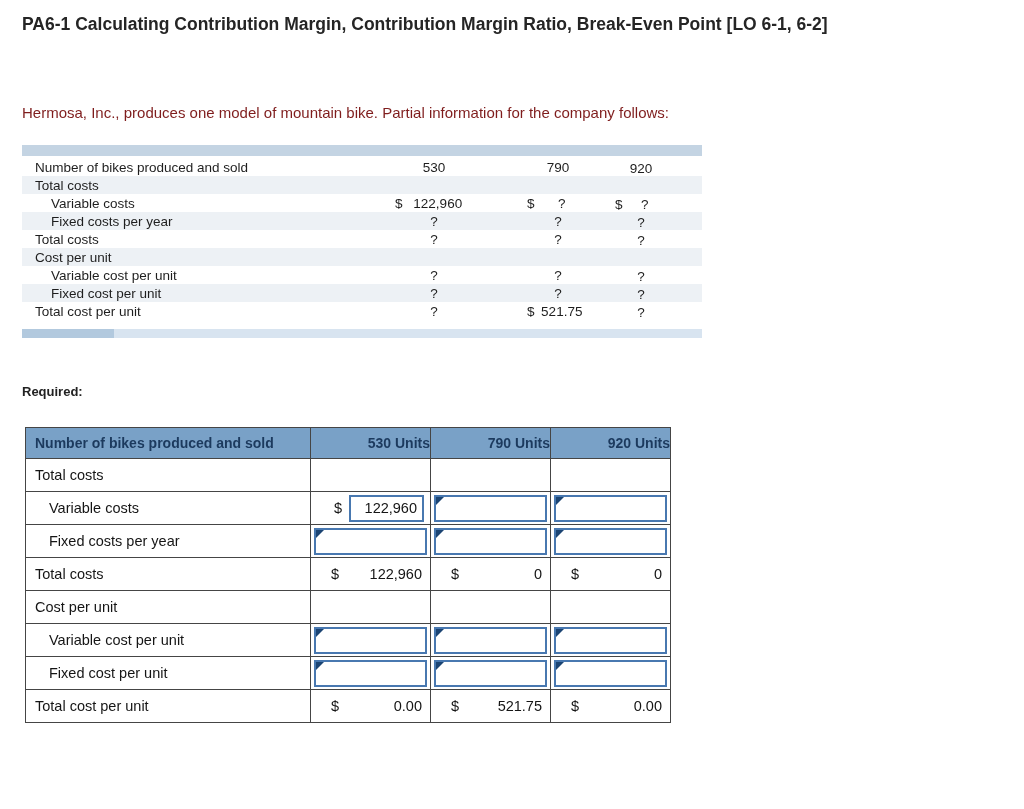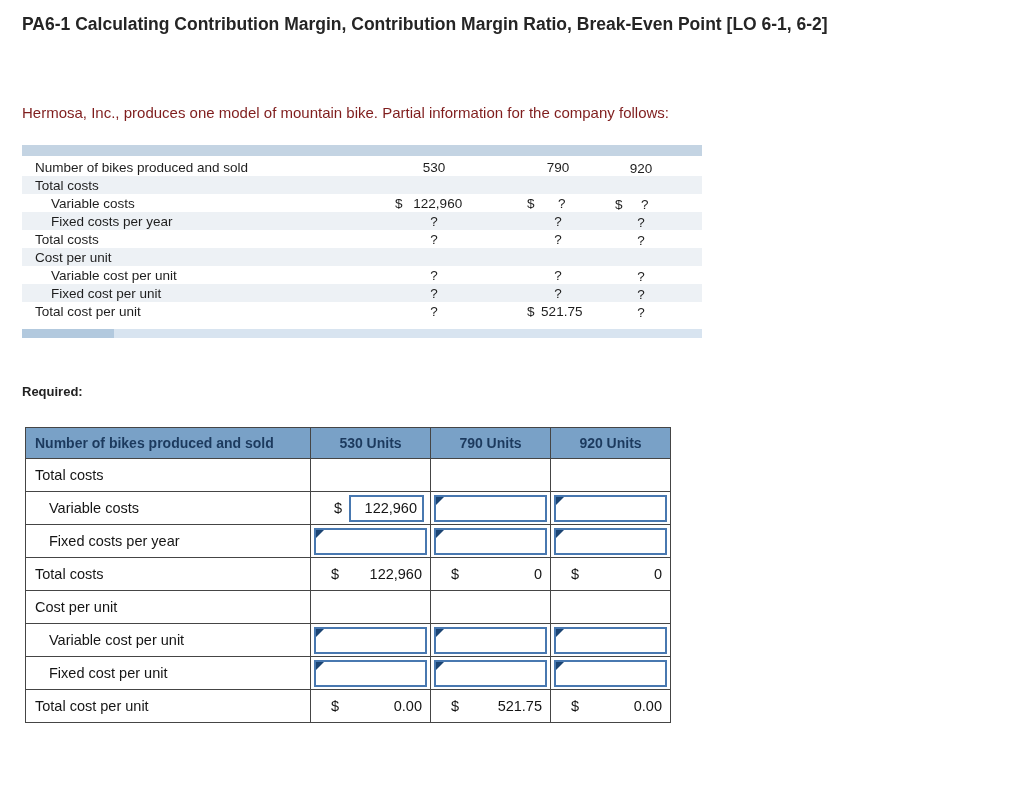--- a/index.html
+++ b/index.html
@@ -61,21 +61,21 @@
   }
   .ans-table th, .ans-table td { border: 1px solid #454545; padding: 0; vertical-align: middle; }
   .ans-table th {
     background: #79a1c7;
     color: #1c3a5e;
     height: 31px;
     font-size: 14px;
     font-weight: bold;
   }
   th.hlab { width: 285px; text-align: left; padding-left: 9px; }
-  th.units { width: 120px; text-align: center; }
+  th.units { width: 120px; text-align: right; }
   .ans-table td { height: 33px; }
   td.lab { padding-left: 9px; }
   td.lab.ind { padding-left: 23px; }
 
   .cellwrap { display: flex; align-items: center; height: 100%; padding: 0 3px; }
   .cellwrap .cur { padding-left: 17px; }
   .cellwrap.static .sval { flex: 1; text-align: right; padding-right: 5px; }
 
   td.icell { padding: 0 3px; }
   .ibox {

